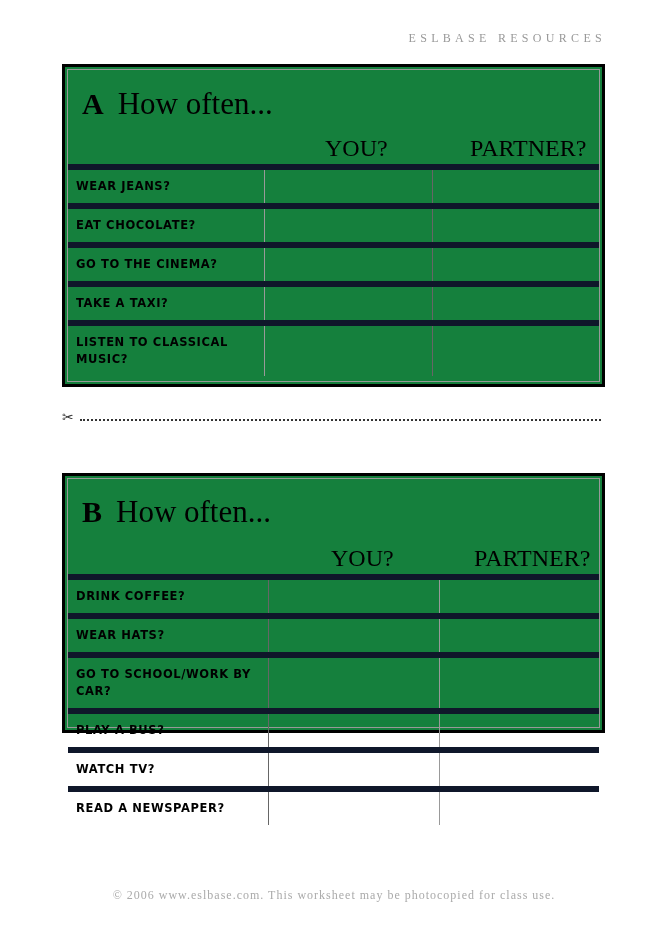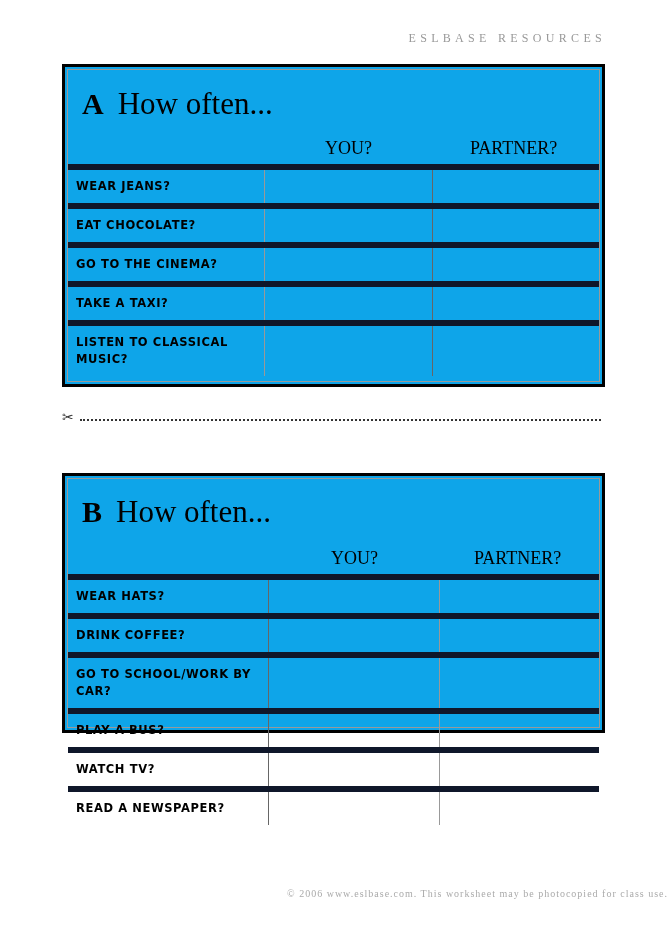--- a/index.html
+++ b/index.html
@@ -1,32 +1,32 @@
 <!DOCTYPE html>
 <html><head>
 <meta charset="utf-8">
 <style>
   html, body { margin:0; padding:0; background:#fff; }
   body { width:668px; height:945px; position:relative; overflow:hidden; font-family:"Liberation Serif", serif; color:#000; }
   .header { position:absolute; top:31px; right:62px; font-size:12px; letter-spacing:4.3px; color:#999; font-family:"Liberation Serif", serif; }
-  .box { position:absolute; left:62px; width:543px; border:3px solid #000; box-sizing:border-box; background:#0ea5e9; }
+  .box { position:absolute; left:62px; width:543px; border:3px solid #000; box-sizing:border-box; background:#15803d; }
   .box .inner { position:absolute; left:2px; top:2px; right:2px; bottom:2px; border:1px solid #999; }
   .title { position:absolute; left:14px; font-size:31px; line-height:31px; white-space:nowrap; }
   .title .letter { font-weight:bold; font-size:30px; margin-right:14px; }
-  .colhead { position:absolute; font-size:18px; line-height:18px; white-space:nowrap;font-family:Liberation Serif, serif; }
+  .colhead { position:absolute; font-size:24px; line-height:18px; white-space:nowrap;font-family:Liberation Serif, serif; }
   table.grid { position:absolute; left:0; right:0; border-collapse:collapse; width:100%; table-layout:fixed; }
   table.grid td { border-top:6px solid #0f172a; padding:0; height:33px; vertical-align:middle; }
   table.grid td.q { font-family:"DejaVu Sans", sans-serif; font-weight:bold; font-size:11.5px; letter-spacing:0.6px; padding-left:8px; line-height:17px; }
   table.grid td.c1 { border-left:1px solid #999; }
   table.grid td.c2 { border-left:1.5px solid #666; }
   table.grid tr.tall td { height:50px;margin-left:20px; }
   .cutline { position:absolute; top:411px; left:62px; width:543px; height:16px; }
   .scissors { position:absolute; left:0; top:-2px; font-size:14px; color:#333; }
   .dash { position:absolute; left:18px; right:4px; top:8px; border-top:2px dotted #333; }
-  .footer { position:absolute; top:888px; left:0; width:668px; text-align:right; font-size:10px; letter-spacing:1px; color:#aaa; font-family:"Liberation Serif", serif; }
+  .footer { position:absolute; top:888px; left:0; width:668px; text-align:center; font-size:12px; letter-spacing:1px; color:#aaa; font-family:"Liberation Serif", serif; }
 </style>
 </head>
 <body>
 
 <div class="header">ESLBASE RESOURCES</div>
 
 <div class="box" style="top:64px; height:323px;">
   <div class="inner">
     <div class="title" style="top:18px;">
       <span class="letter">A</span><span>How often...</span>
@@ -83,26 +83,26 @@
     <div class="colhead" style="left:263px; top:70px;">YOU?</div>
     <div class="colhead" style="left:406px; top:70px;">PARTNER?</div>
     <table class="grid" style="top:95px;">
       <colgroup>
           <col style="width:200px">
           <col style="width:171px">
           <col>
         </colgroup>
       <tbody>
           <tr>
-            <td class="q">WEAR HATS?</td>
+            <td class="q">DRINK COFFEE?</td>
             <td class="c2"></td>
             <td class="c1"></td>
           </tr>
       <tr>
-            <td class="q">DRINK COFFEE?</td>
+            <td class="q">WEAR HATS?</td>
             <td class="c2"></td>
             <td class="c1"></td>
           </tr>
       <tr class="tall">
             <td class="q">GO TO SCHOOL/WORK BY CAR?</td>
             <td class="c2"></td>
             <td class="c1"></td>
           </tr>
       <tr>
             <td class="q">PLAY A BUS?</td>

